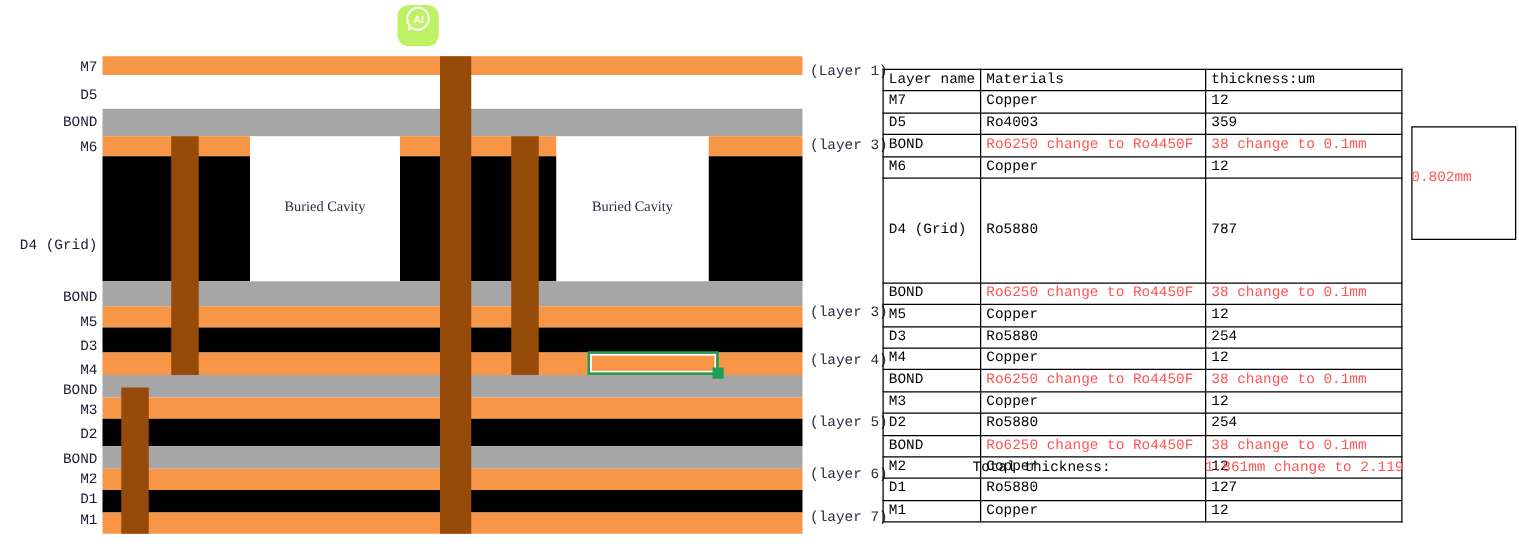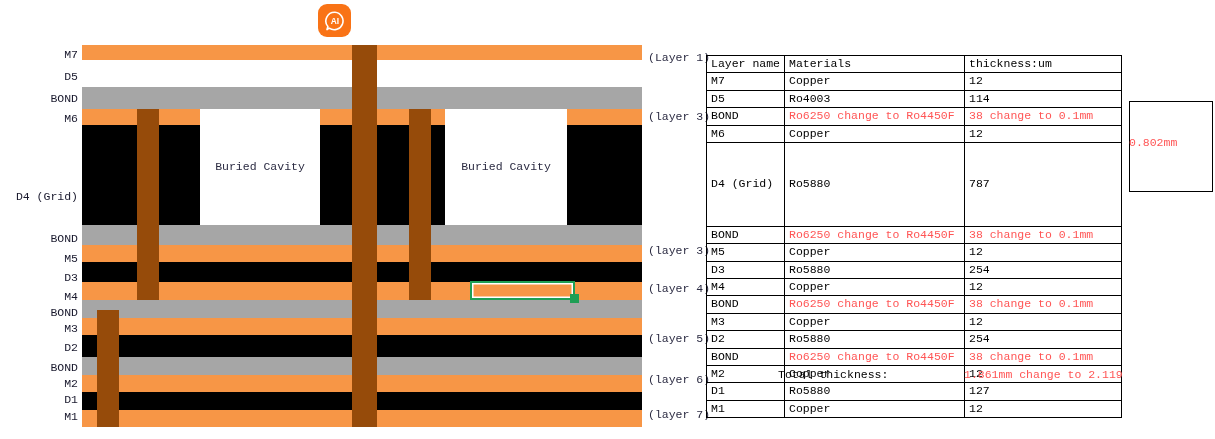--- a/index.html
+++ b/index.html
@@ -15,22 +15,22 @@
     overflow: hidden;
     background: #ffffff;
   }
 
   
   #ai-badge {
     position: absolute;
     left: 318px; top: 4px;
     width: 33px; height: 33px;
     border-radius: 9px;
-    background: #f97316;
-    display: flex; align-items: center; justify-content: center;
+    background: #bef264;
+    display: flex; justify-content: center;
   }
   #ai-badge svg { display: block; }
 
   
   #stack-wrap {
     position: absolute;
     left: 0px; top: 45px;
     width: 706px; height: 330px;
   }
   #stack-labels {
@@ -58,21 +58,21 @@
     position: absolute;
     left: 0; width: 560px;
   }
   .cavity {
     position: absolute;
     background: #ffffff;
   }
   .cavity-text {
     position: absolute;
     font-size: 11.5px;
-    font-family: Liberation Mono, monospace;
+    font-family: Liberation Serif, serif;
     color: #2b2b42;
     white-space: nowrap;
     text-align: center;
   }
   .via {
     position: absolute;
     background: #964b0a;
   }
   #sel-rect {
     position: absolute;
@@ -250,21 +250,21 @@
             <td class="c2">thickness:um</td>
           </tr>
           <tr>
             <td class="c0">M7</td>
             <td class="c1">Copper</td>
             <td class="c2">12</td>
           </tr>
           <tr>
             <td class="c0">D5</td>
             <td class="c1">Ro4003</td>
-            <td class="c2">114</td>
+            <td class="c2">359</td>
           </tr>
           <tr>
             <td class="c0">BOND</td>
             <td class="c1 red">Ro6250 change to Ro4450F</td>
             <td class="c2 red">38 change to 0.1mm</td>
           </tr>
           <tr>
             <td class="c0">M6</td>
             <td class="c1">Copper</td>
             <td class="c2">12</td>

